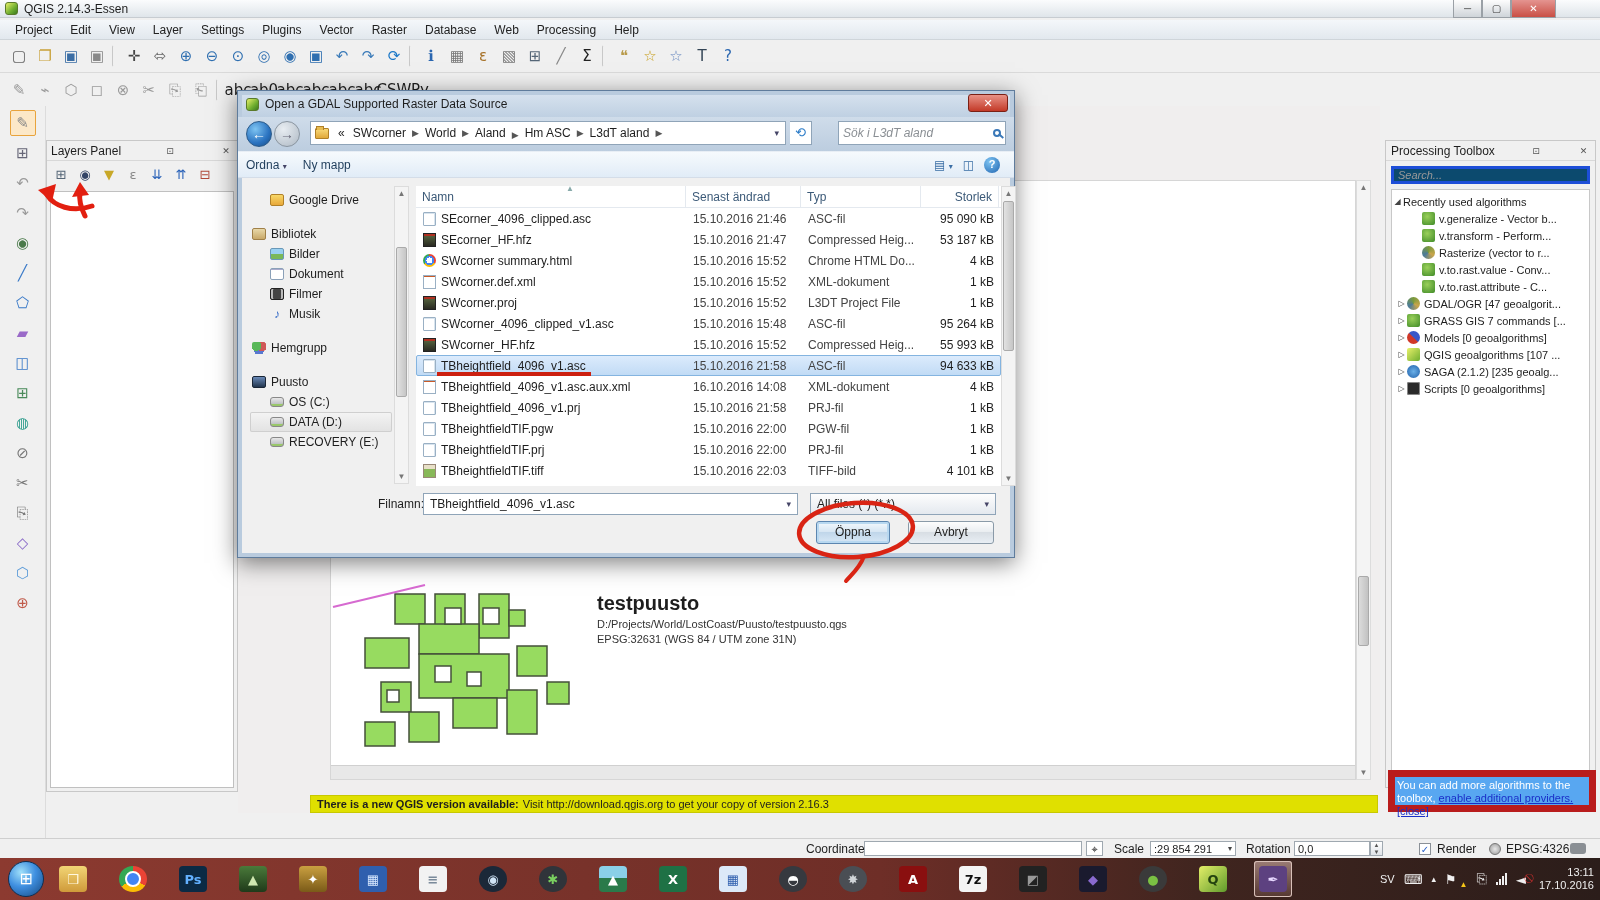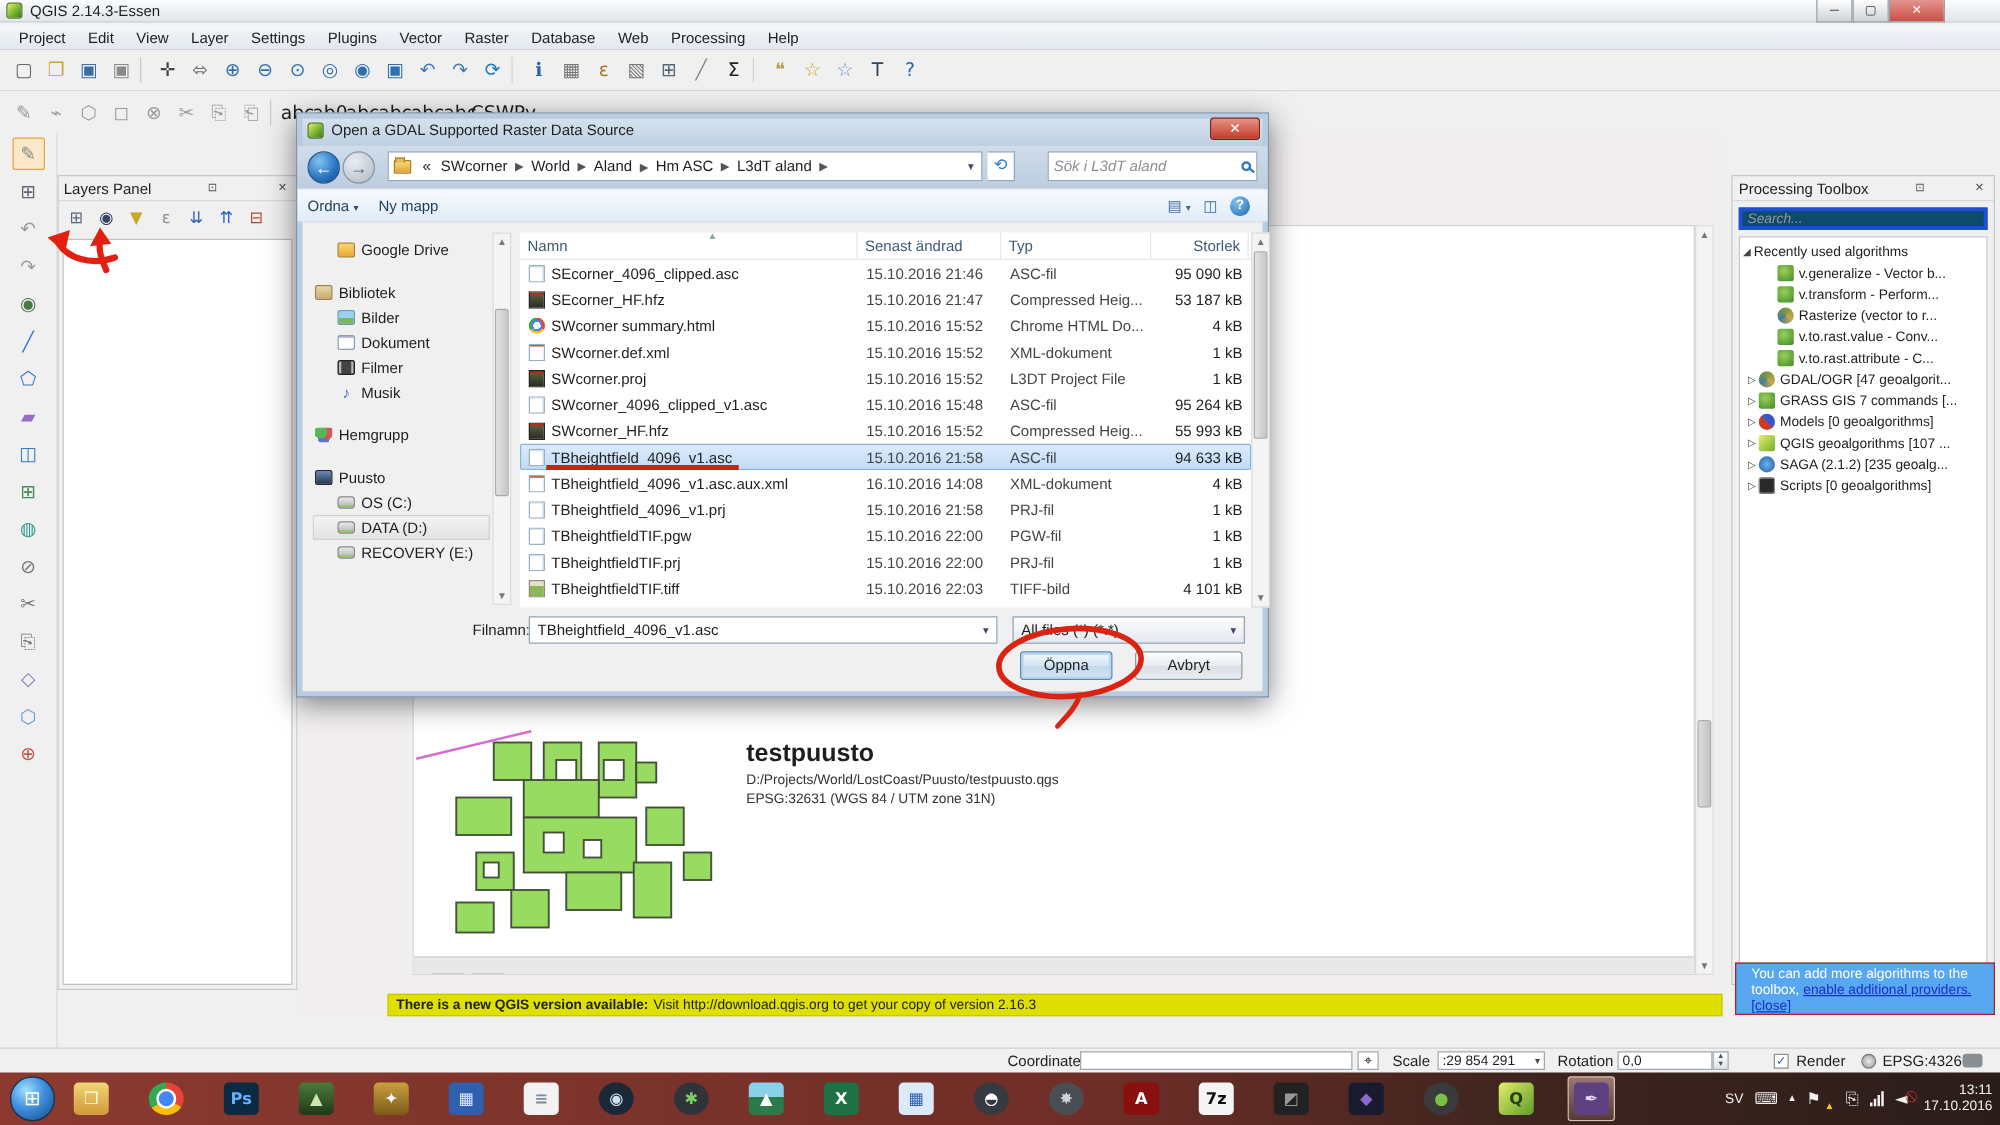--- a/index.html
+++ b/index.html
@@ -88,21 +88,21 @@
   .tw { width:11px; text-align:center; font-size:8px; color:#444; flex:none; }
   .picon { width:13px; height:13px; flex:none; margin-right:4px; border-radius:2px; }
   [data-picon="grass"] { background:radial-gradient(circle at 40% 35%,#9ad05a,#3f8a28); }
   [data-picon="gdal"]  { background:conic-gradient(#7a9a3c,#caa54a,#4a7a9a,#7a9a3c); border-radius:50%; }
   [data-picon="models"]{ background:linear-gradient(45deg,#d03828 49%,#3858c8 51%); border-radius:50%; }
   [data-picon="qgis"]  { background:linear-gradient(135deg,#e8f06a,#6fae2f); }
   [data-picon="saga"]  { background:radial-gradient(#6ab0e8,#1f5fa8); border-radius:50%; }
   [data-picon="scripts"]{ background:#2a2a2a; box-shadow:inset 0 0 0 1px #888; }
 
   #tooltip { left:1388px; top:770px; width:208px; height:42px; background:#58a7f1;
-    border:1px solid #b91c1c; color:#fff; font-size:11px; padding:2px 12px; line-height:13px; }
+    border:7px solid #b91c1c; color:#fff; font-size:11px; padding:2px 2px; line-height:13px; }
   #tooltip a { color:#1a2ec8; }
 
   
   #statusbar { left:0; top:838px; width:1600px; height:20px; background:#f0f0f0;
     border-top:1px solid #cfcfcf; }
   #statusbar .lbl { position:absolute; top:3px; }
   .sinput { position:absolute; background:#fff; border:1px solid #9fa8b0; height:15px; top:2px;
     font-size:11px; padding:0 3px; line-height:14px; }
   .scombo::after { content:"▾"; float:right; font-size:8px; color:#444; margin-left:4px; }
   .spin-arrows { position:absolute; top:2px; width:13px; height:15px; border:1px solid #9fa8b0;

